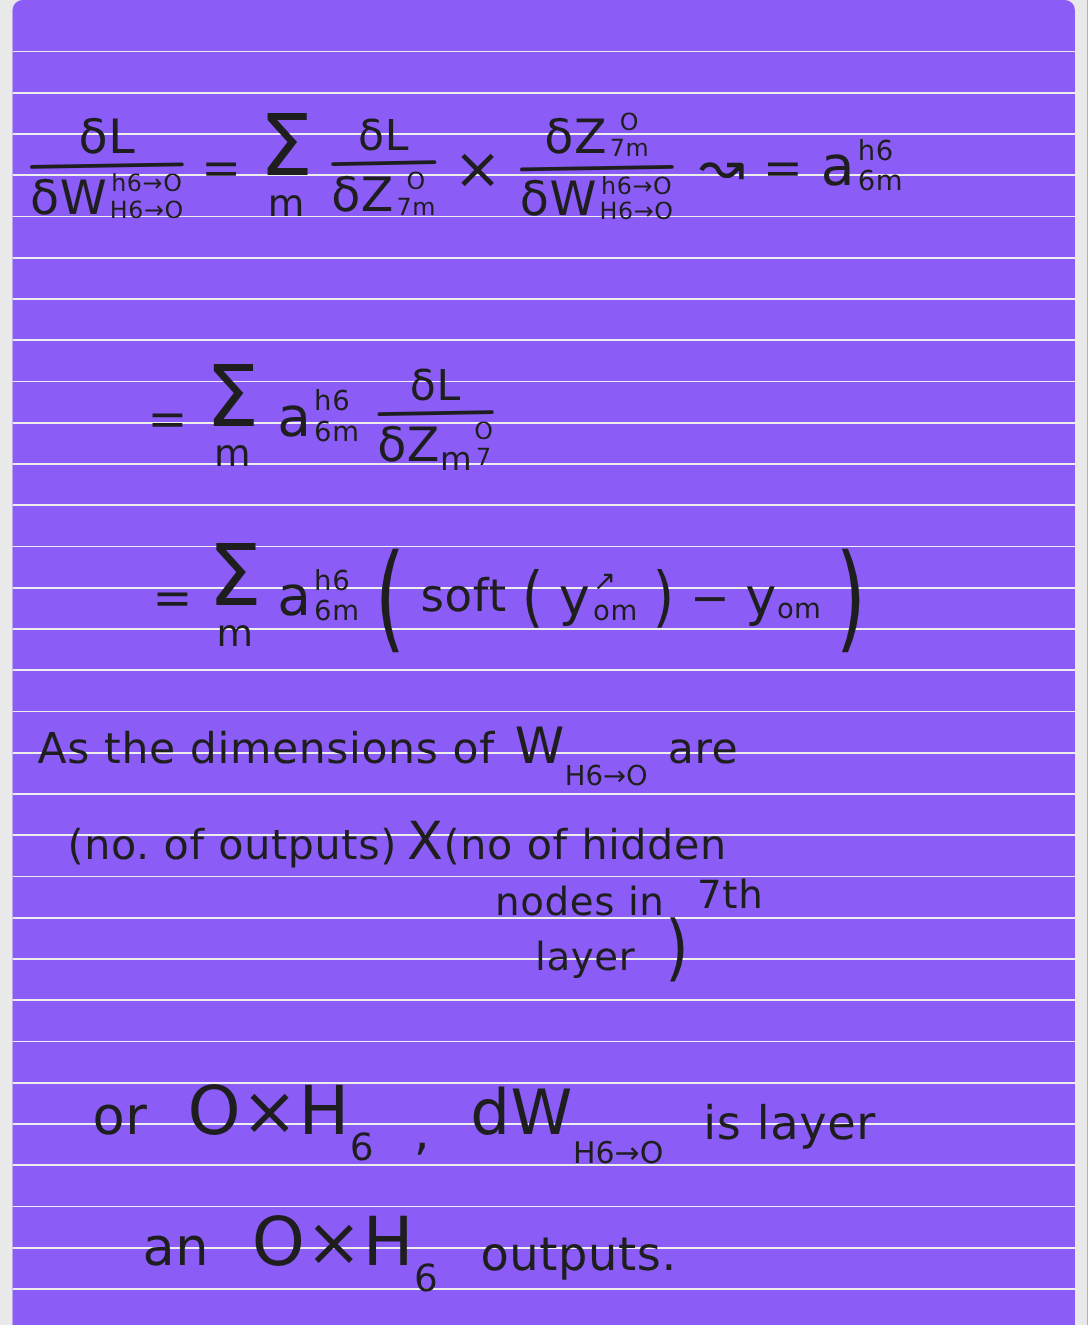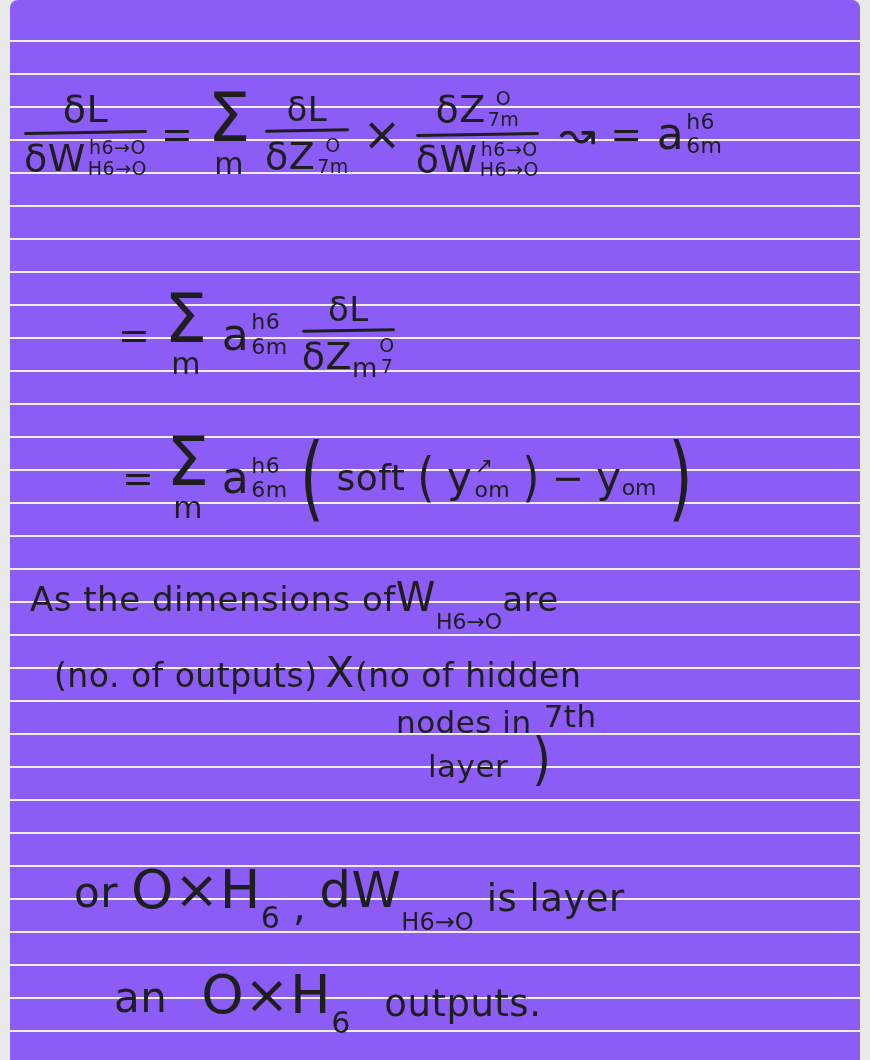--- a/index.html
+++ b/index.html
@@ -157,42 +157,42 @@
     </span>
     <span class="midp">)</span>
     <span class="op">−</span>
     <span class="mrow">
       <span class="base" style="font-size:42px;">y</span>
       <sub class="lo">om</sub>
     </span>
     <span class="bigp">)</span>
   </div>
 
-  <div class="row bl hand" style="left:20px;top:574px;font-size:34px;">
+  <div class="row bl hand" style="left:20px;top:574px;font-size:34px;gap:16px;">
     <span>As the dimensions of</span>
     <span style="font-size:40px;">
       <span>W</span><sub class="lo">H6→O</sub>
     </span>
     <span>are</span>
   </div>
   <div class="row bl hand" style="left:44px;top:648px;font-size:33px;">
     <span>(no. of outputs)</span>
     <span style="font-size:42px;margin-left:8px;">X</span>
     <span>(no of hidden</span>
   </div>
-  <div class="row bl hand" style="left:386px;top:704px;font-size:31px;gap:12px;">
+  <div class="row bl hand" style="left:386px;top:704px;font-size:31px;gap:26px;">
     <span>nodes in</span>
     <span style="position:relative;top:-6px;">7th</span>
   </div>
   <div class="row" style="left:418px;top:748px;font-size:31px;gap:24px;align-items:flex-start;">
     <span>layer</span>
     <span class="midp" style="font-size:48px;position:relative;top:-14px;">)</span>
   </div>
 
-  <div class="row hand" style="left:64px;top:842px;height:100px;gap:13px;">
+  <div class="row hand" style="left:64px;top:842px;height:100px;gap:32px;">
     <span style="font-size:42px;">or</span>
     <span style="font-size:54px;">
       <span>O×H</span><sub class="lo" style="font-size:30px;">6</sub>
     </span>
     <span style="font-size:40px;position:relative;top:14px;">,</span>
     <span style="font-size:50px;">
       <span>dW</span><sub class="lo" style="font-size:24px;top:12px;">H6→O</sub>
     </span>
     <span style="font-size:37px;position:relative;top:6px;">is layer</span>
   </div>

